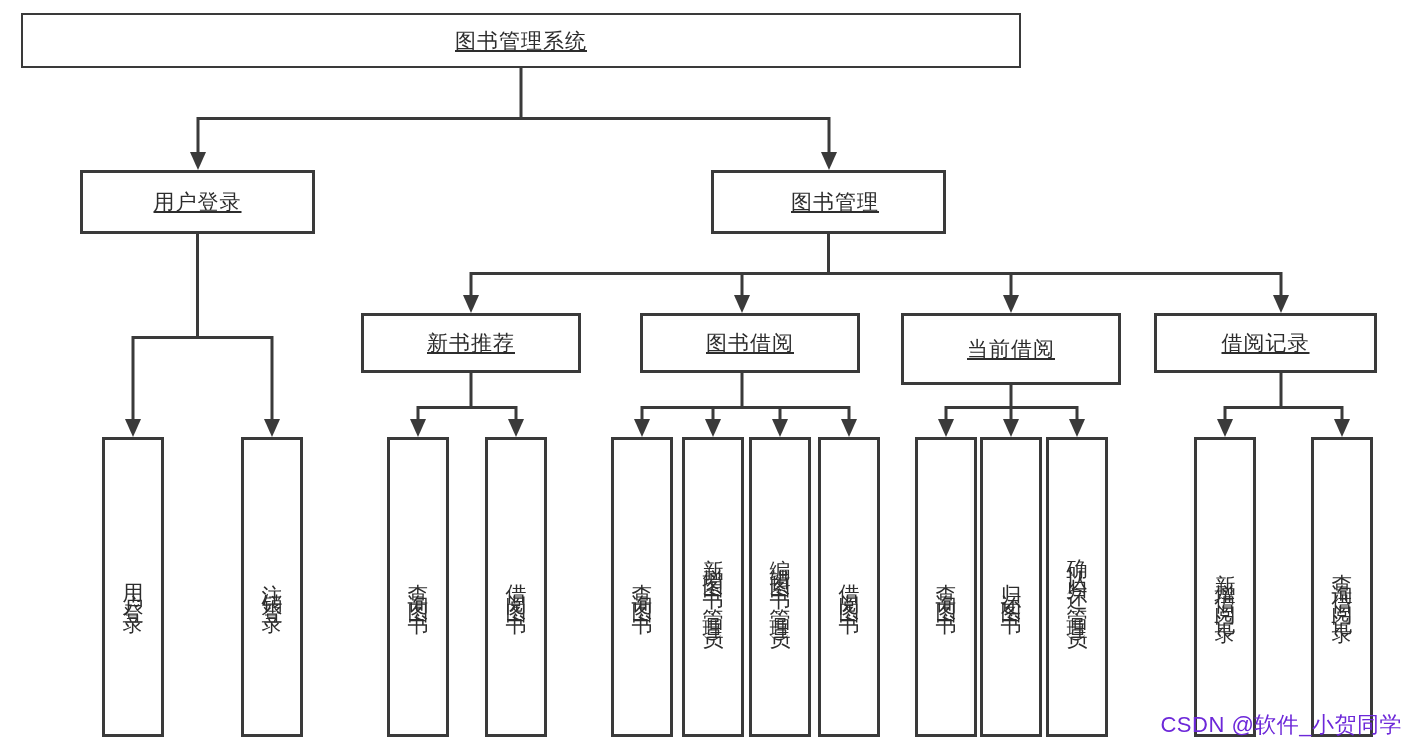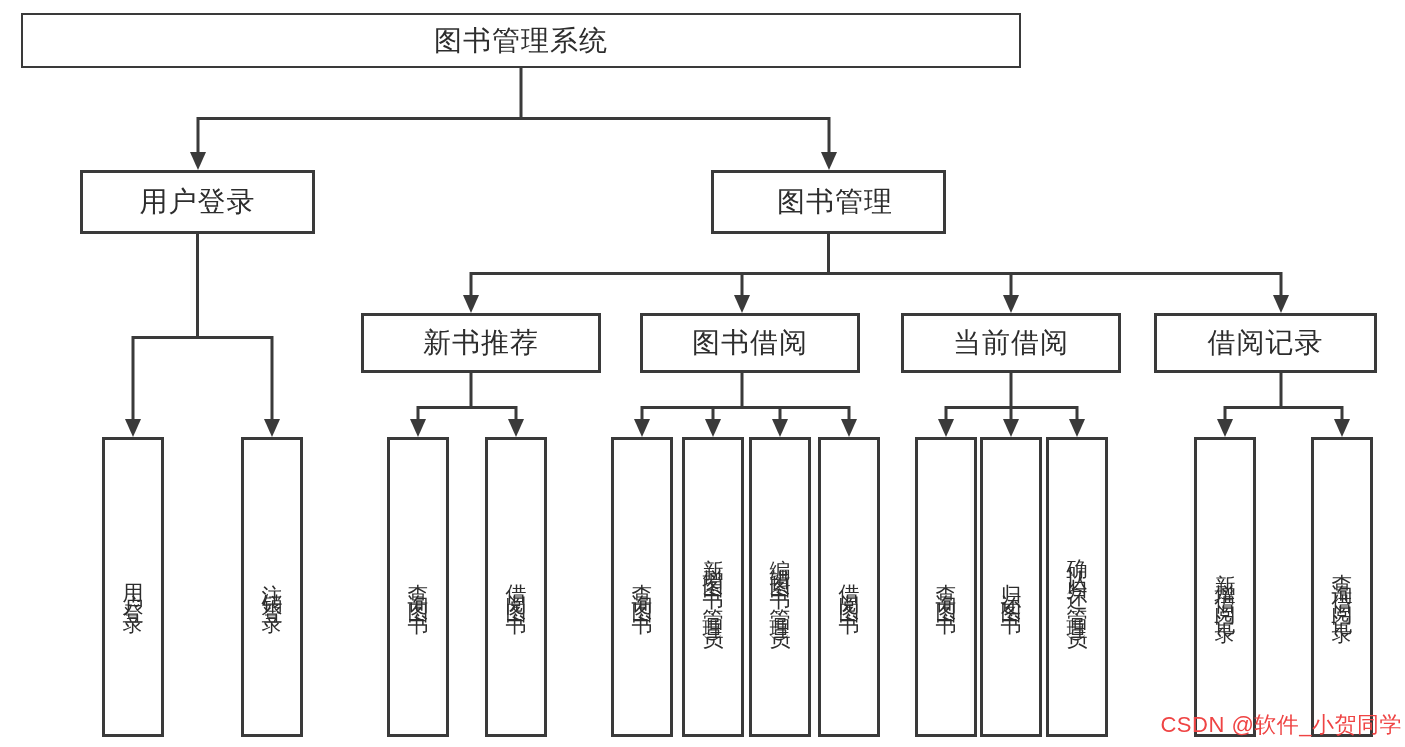--- a/index.html
+++ b/index.html
@@ -5,31 +5,31 @@
   html,body { margin:0; padding:0; background:#ffffff; }
   .stage {
     position:relative; width:1405px; height:747px; background:#ffffff;
     font-family:"Liberation Sans", sans-serif; overflow:hidden;
   }
   .box {
     position:absolute; background:#ffffff; border:3px solid #3a3a3a;
     box-sizing:border-box; display:flex; align-items:center; justify-content:center;
     color:#2d2d2d;
   }
-  .hbox { font-size:28px; letter-spacing:1px; }
+  .hbox { font-size:21px; letter-spacing:1px;text-decoration:underline; }
   .root { border-width:2px; }
   .vbox {
     writing-mode:vertical-rl; text-orientation:mixed;
     font-size:21px; letter-spacing:10px;
     width:62px; height:300px; top:437px;
   }
   .connectors { position:absolute; left:0; top:0; }
   .watermark {
     position:absolute; top:710px; right:3px; z-index:5;
-    font-size:22px; color:#ef4444; letter-spacing:0.5px; white-space:nowrap;
+    font-size:22px; color:#6d28d9; letter-spacing:0.5px; white-space:nowrap;
   }
 </style>
 </head>
 <body>
 
 <div class="stage">
 
   <svg class="connectors" width="1405" height="747" viewBox="0 0 1405 747">
     <g stroke="#3a3a3a" stroke-width="3" fill="none">
 
@@ -71,23 +71,23 @@
       <polygon points="1217,419 1233,419 1225,437"></polygon>
       <polygon points="1334,419 1350,419 1342,437"></polygon>
     </g>
   </svg>
 
   <div class="box hbox root" style="left:21px; top:13px; width:1000px; height:55px;">图书管理系统</div>
 
   <div class="box hbox" style="left:80px; top:170px; width:235px; height:64px;">用户登录</div>
   <div class="box hbox" style="left:711px; top:170px; width:235px; height:64px;padding-left:13px;">图书管理</div>
 
-  <div class="box hbox" style="left:361px; top:313px; width:240px; height:60px;">新书推荐</div>
+  <div class="box hbox" style="left:361px; top:313px; width:220px; height:60px;">新书推荐</div>
   <div class="box hbox" style="left:632px; top:313px; width:220px; height:60px;margin-left:8px;">图书借阅</div>
-  <div class="box hbox" style="left:901px; top:313px; width:220px; height:60px;">当前借阅</div>
+  <div class="box hbox" style="left:901px; top:313px; width:220px; height:72px;">当前借阅</div>
   <div class="box hbox" style="left:1154px; top:313px; width:223px; height:60px;">借阅记录</div>
 
   <div class="box vbox" style="left:102px;">用户登录</div>
   <div class="box vbox" style="left:241px;">注销登录</div>
 
   <div class="box vbox" style="left:387px;">查询图书</div>
   <div class="box vbox" style="left:485px;">借阅图书</div>
 
   <div class="box vbox" style="left:611px;">查询图书</div>
   <div class="box vbox" style="left:682px;">新增图书（管理员）</div>

